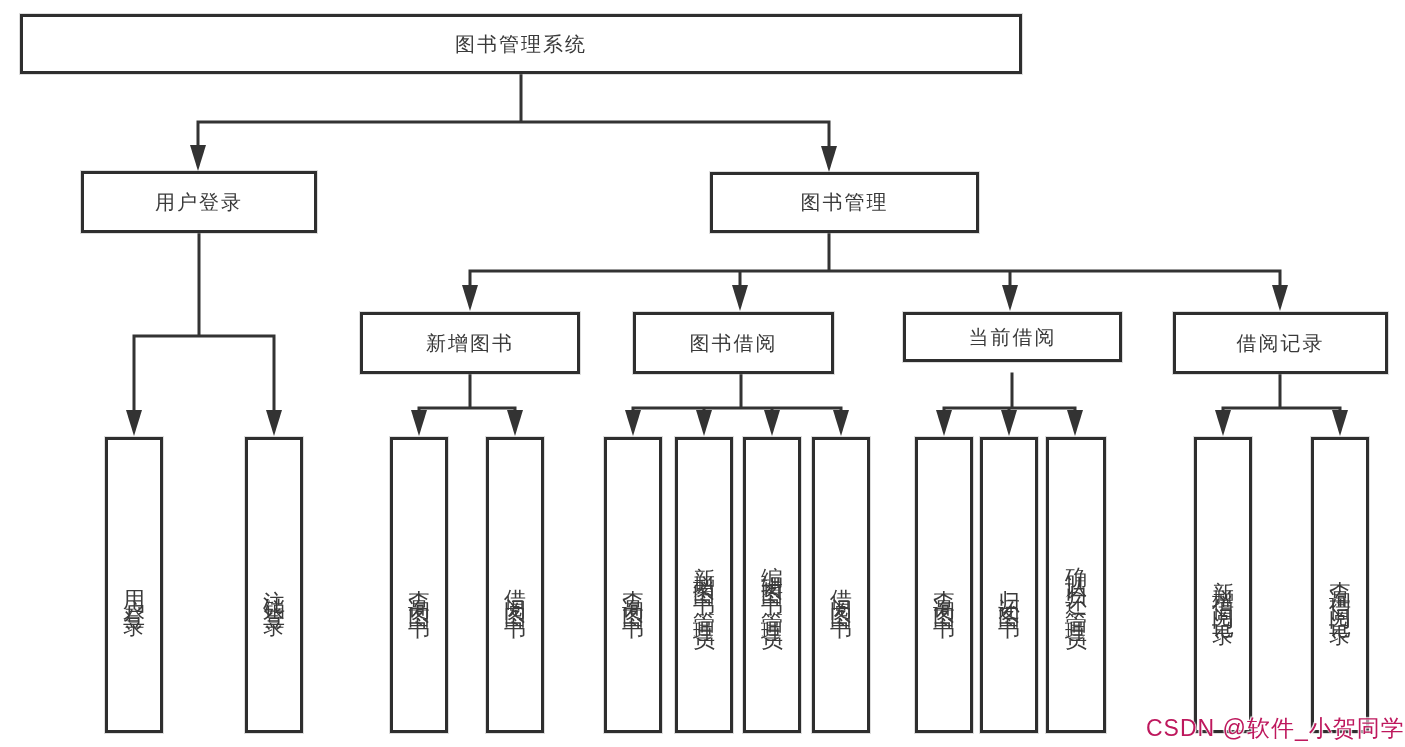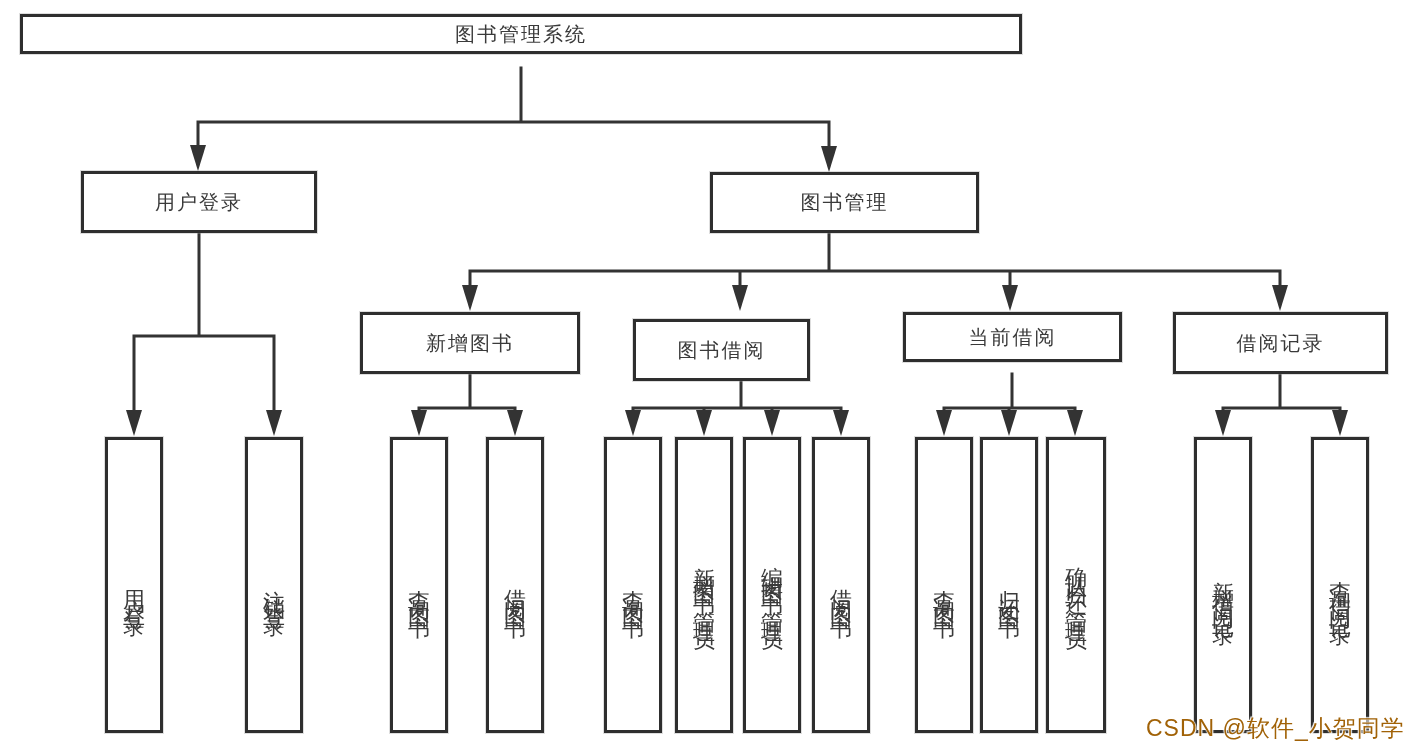--- a/index.html
+++ b/index.html
@@ -32,25 +32,25 @@
     display: flex;
     align-items: center;
     justify-content: center;
     color: #3a3a3a;
   }
   .h-node {
     font-size: 20px;
     letter-spacing: 2px;
     white-space: nowrap;
   }
-  .root-node   { left: 20px;   top: 14px;  width: 1002px; height: 40px; font-family: Liberation Mono, monospace; }
+  .root-node   { left: 20px;   top: 14px;  width: 1002px; height: 60px; font-family: Liberation Mono, monospace; }
   .n-user      { left: 81px;   top: 171px; width: 236px;  height: 62px; }
   .n-book      { left: 710px;  top: 172px; width: 269px;  height: 61px; }
   .sec-0 { left: 360px;  top: 312px; width: 220px; height: 62px; }
-  .sec-1 { left: 633px;  top: 319px; width: 177px; height: 62px; }
+  .sec-1 { left: 633px;  top: 312px; width: 201px; height: 62px; }
   .sec-2 { left: 903px;  top: 312px; width: 219px; height: 50px; }
   .sec-3 { left: 1173px; top: 312px; width: 215px; height: 62px; }
   .v-node {
     top: 437px;
     width: 58px;
     height: 296px;
   }
   .v-node .v-text {
     writing-mode: vertical-rl;
     text-orientation: mixed;
@@ -72,21 +72,21 @@
   .lf-9  { left: 980px;  }
   .lf-10 { left: 1046px; width: 60px; }
   .lf-11 { left: 1194px; }
   .lf-12 { left: 1311px; }
   .watermark {
     position: absolute;
     left: 1146px;
     top: 713px;
     font-size: 23px;
     letter-spacing: 1px;
-    color: #a16207;
+    color: #be185d;
     white-space: nowrap;
     text-shadow: 0 0 2px #ffffff, 1px 1px 1px #ffffff, -1px -1px 1px #ffffff;
     z-index: 5;
   }
 </style>
 </head>
 <body>
 
 <div class="canvas">
 

